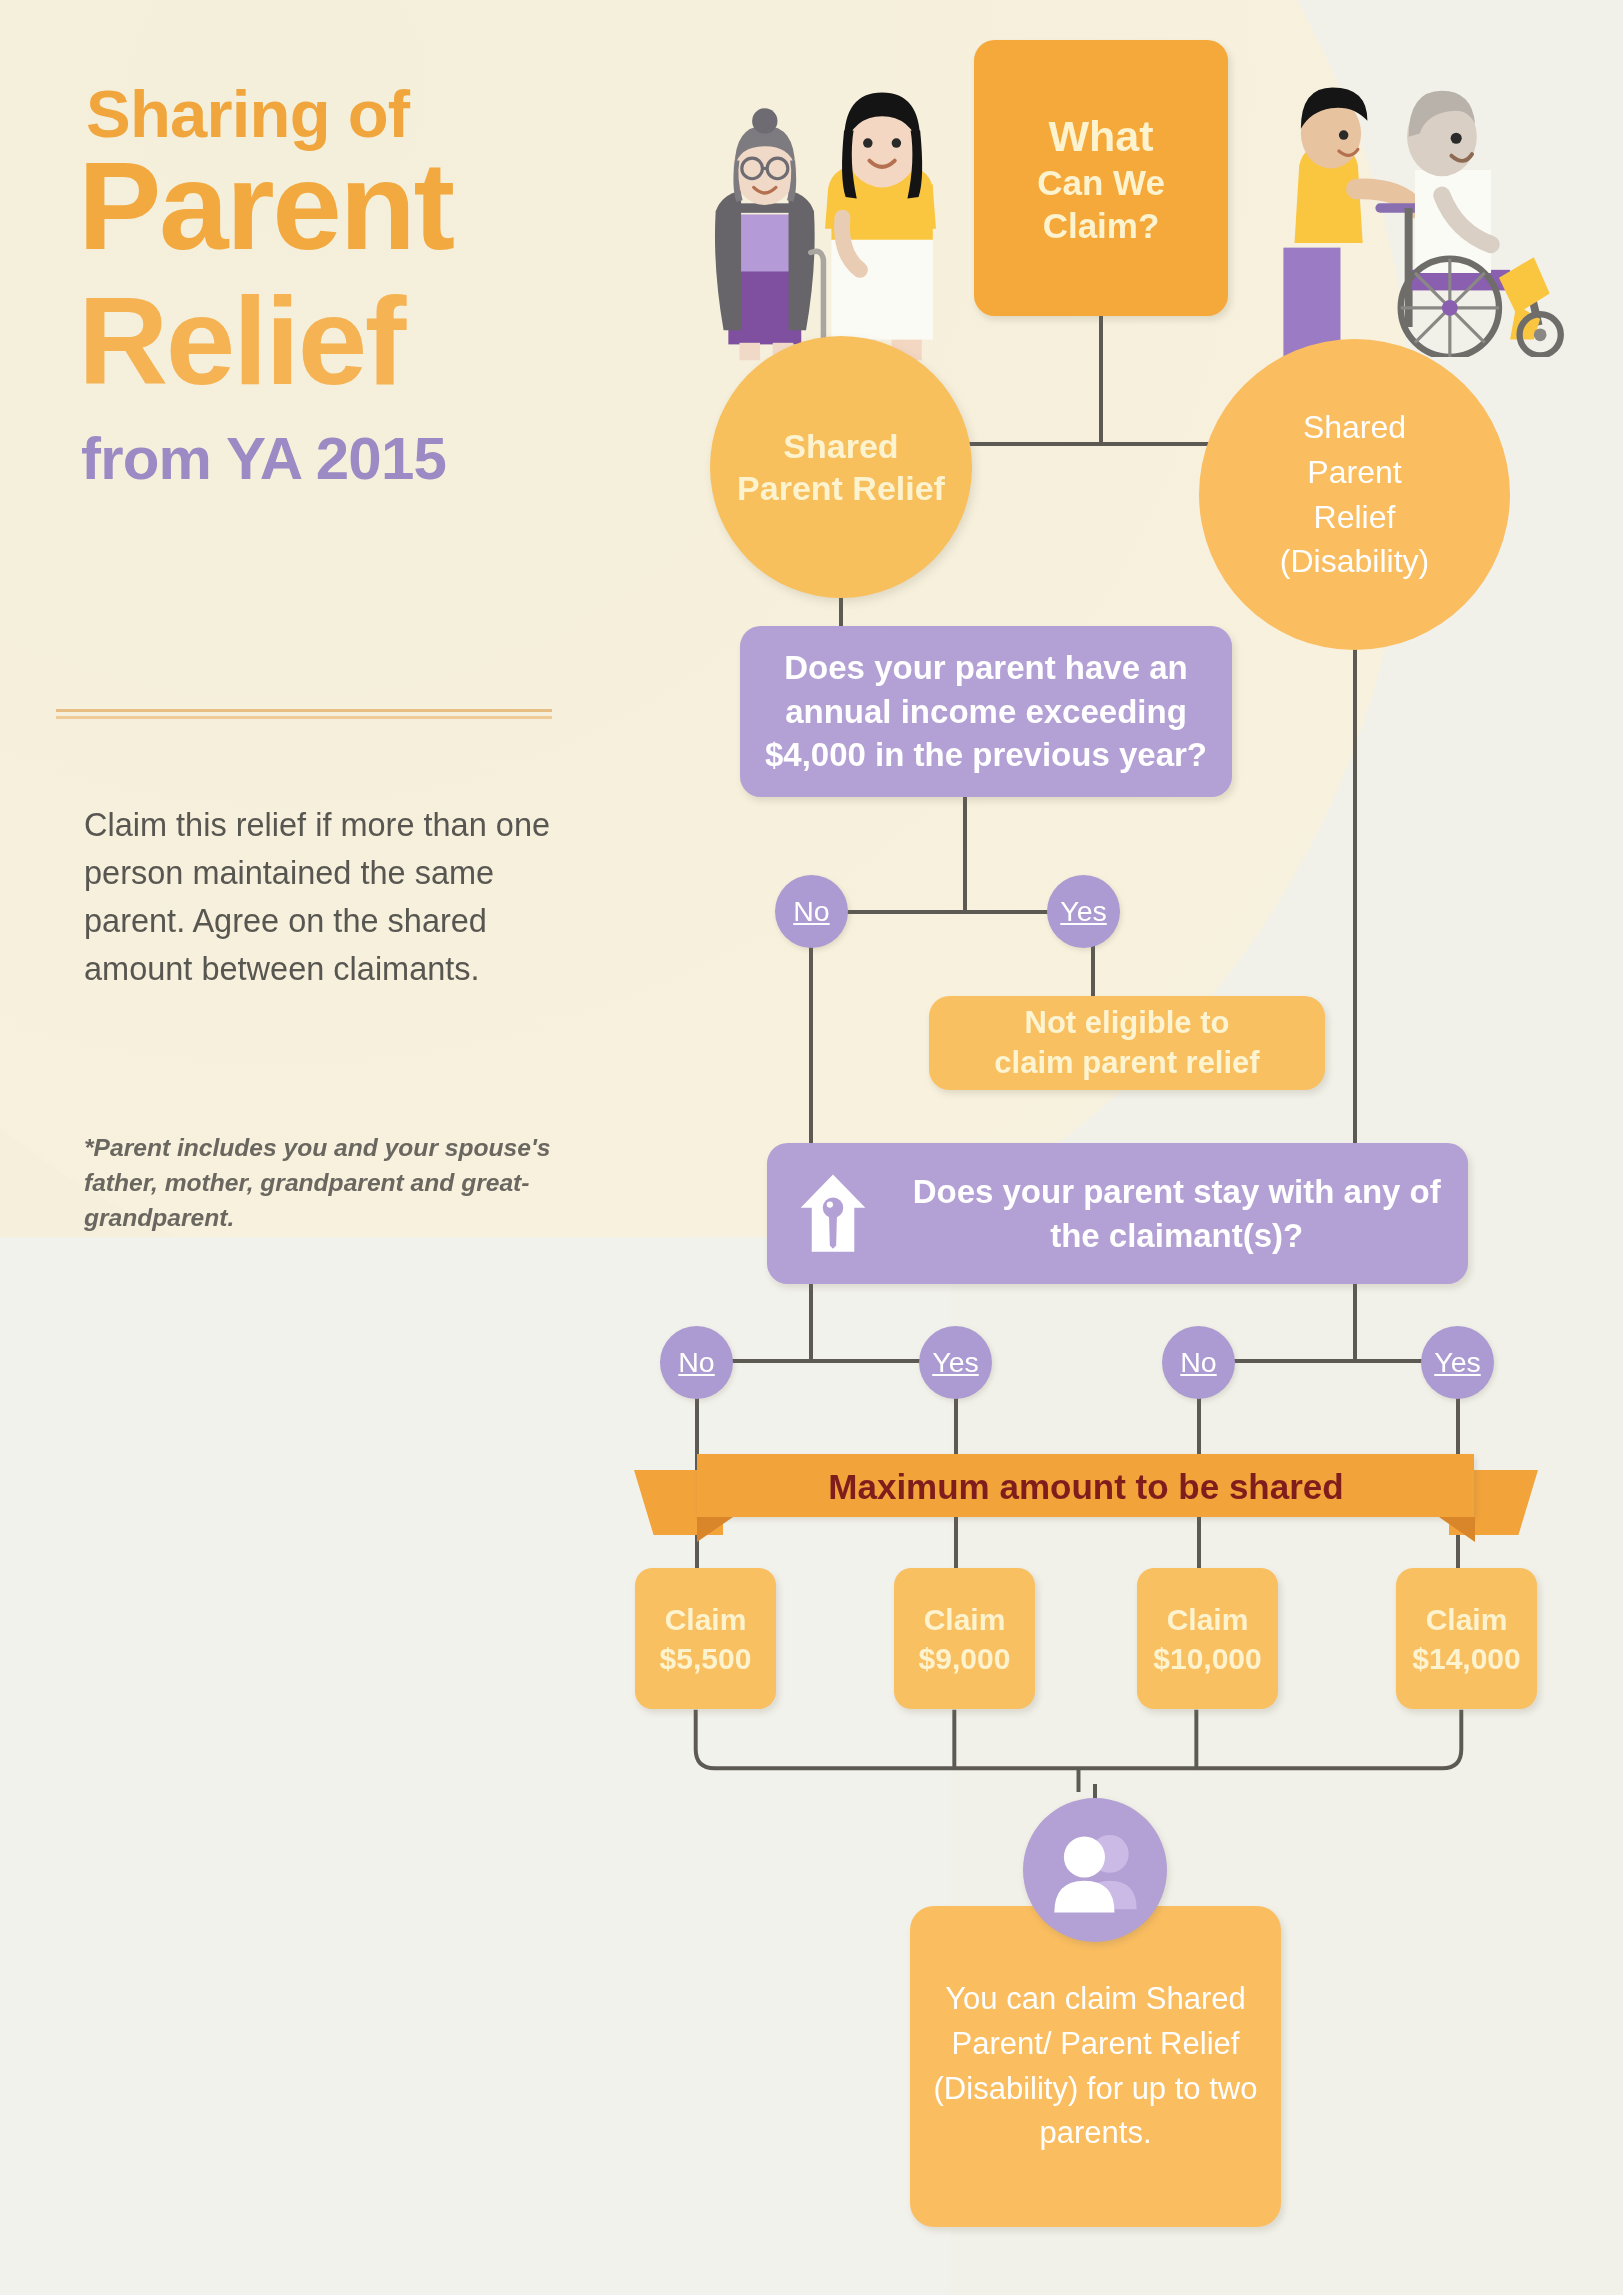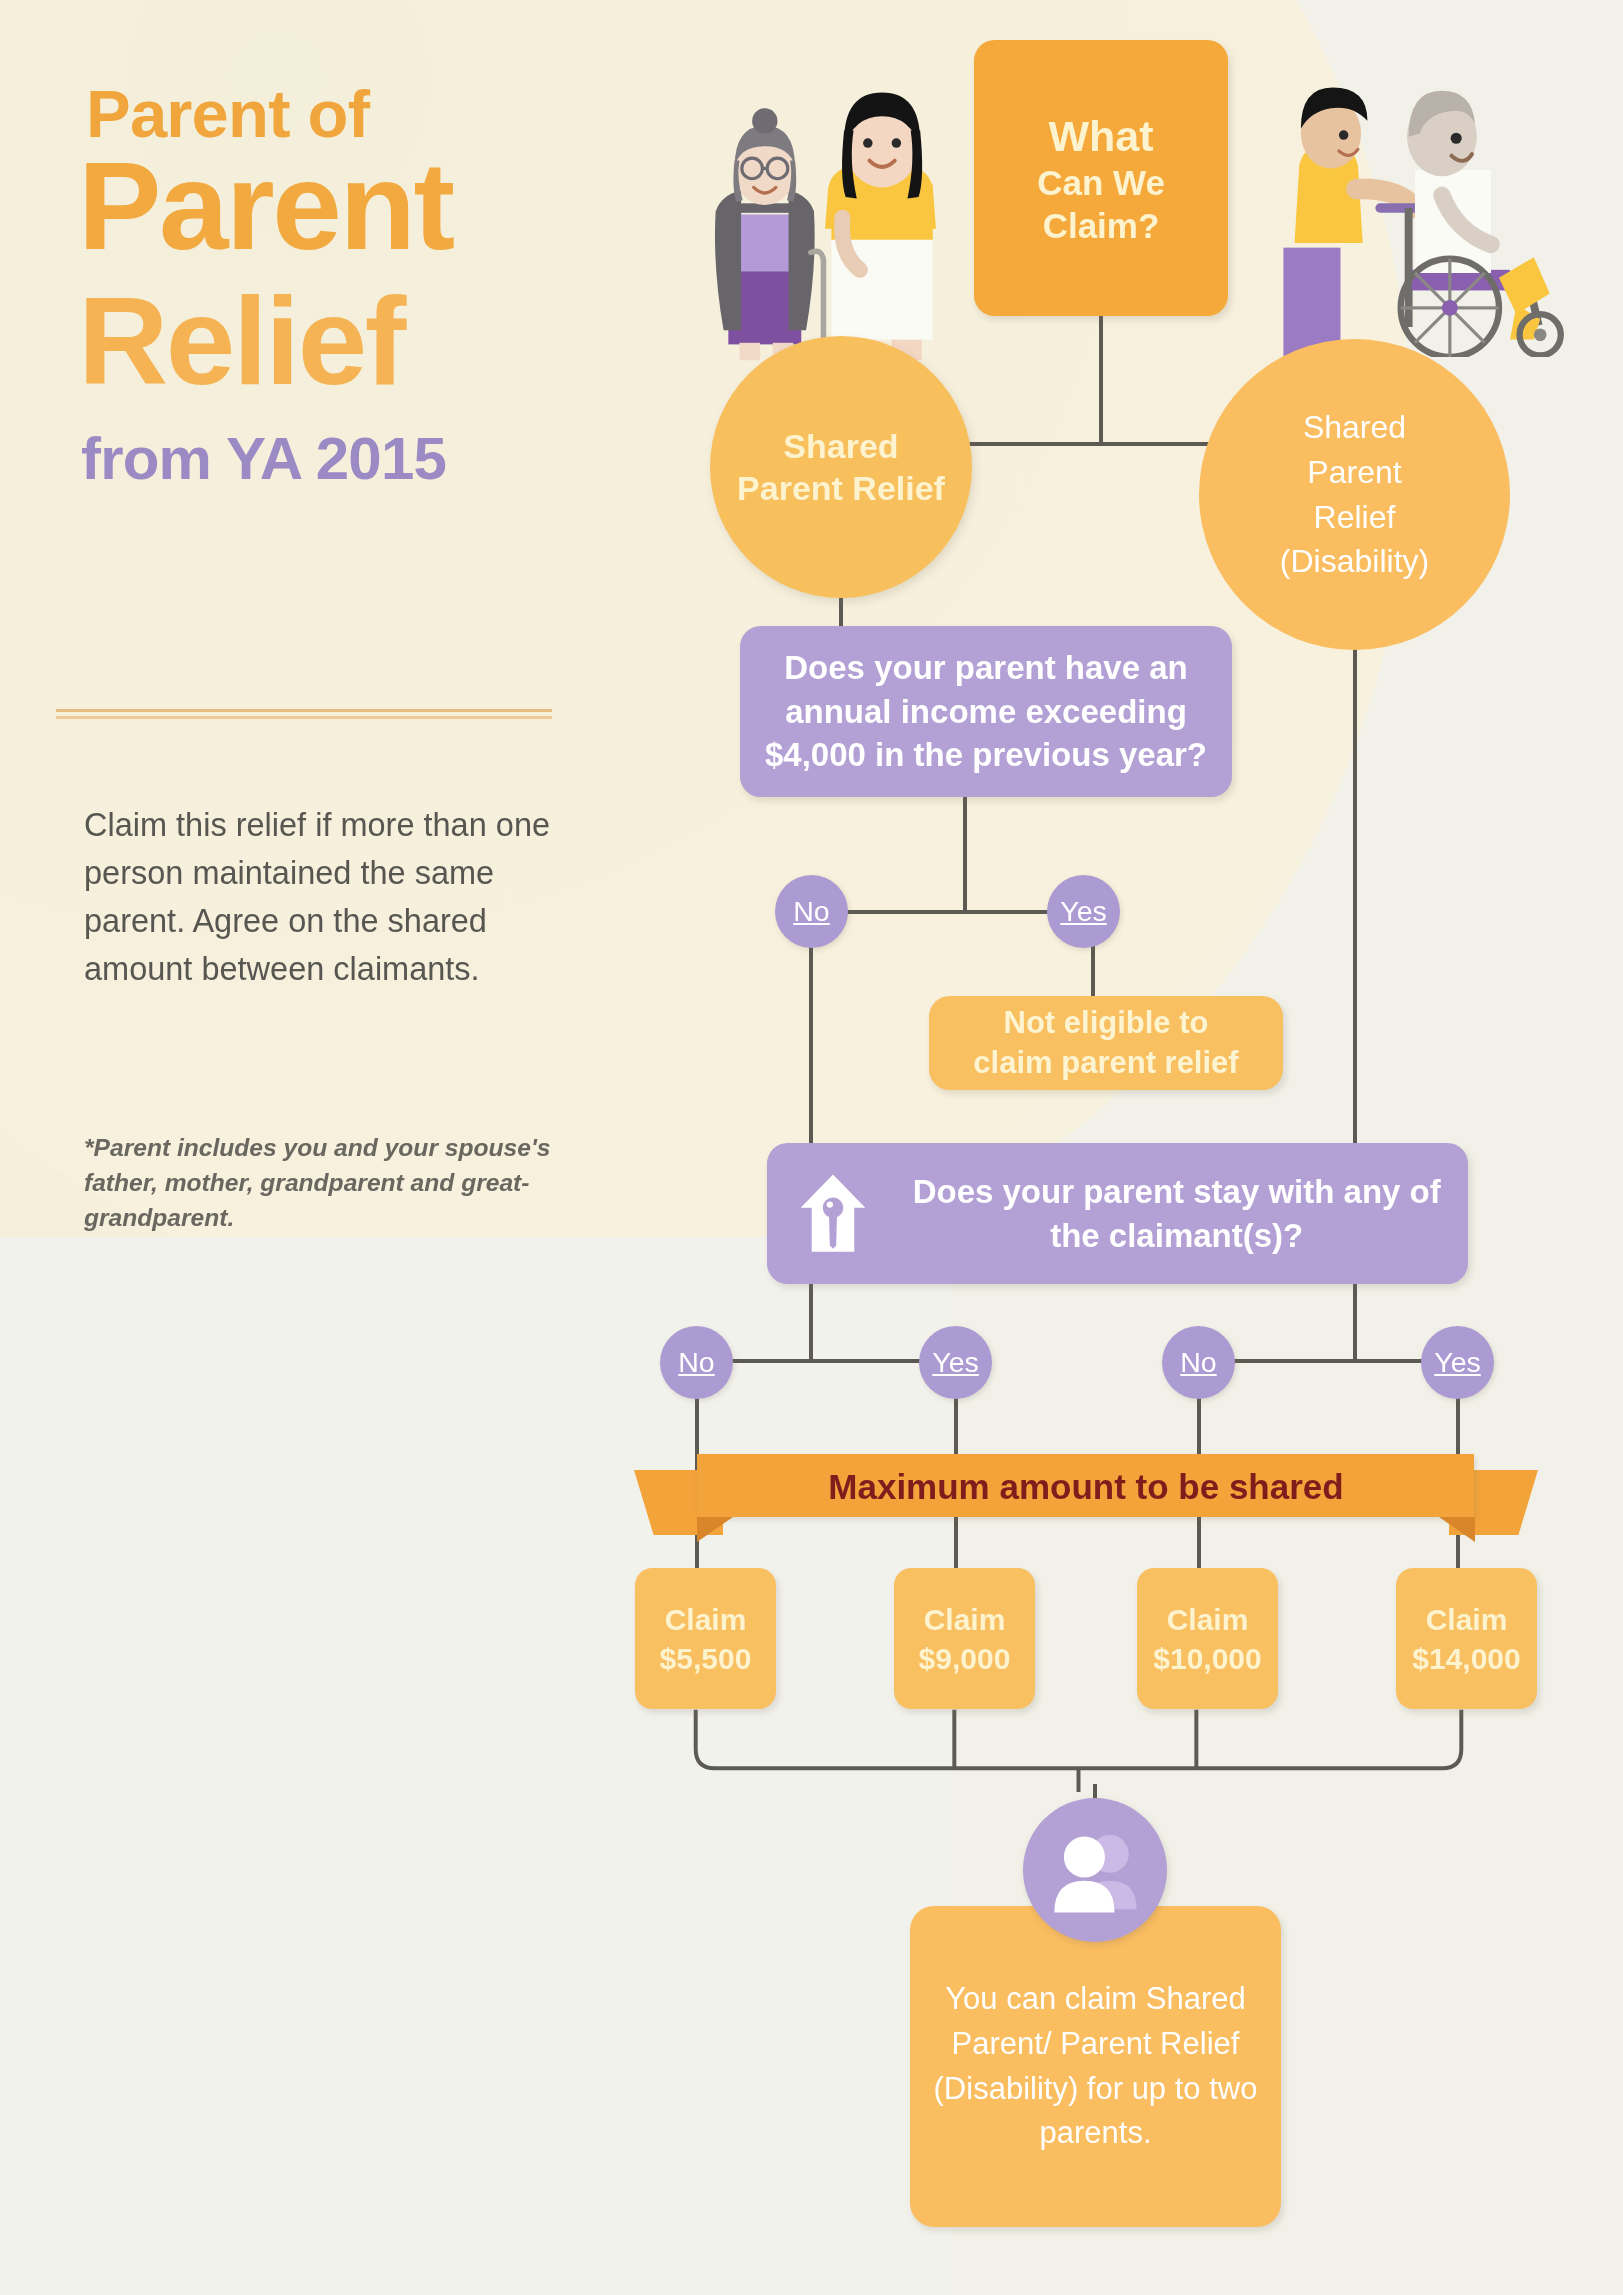--- a/index.html
+++ b/index.html
@@ -112,21 +112,21 @@
     font-size:33px;font-weight:600;line-height:1.32;
   }
   #q2-box{
     left:744px;top:1143px;width:701px;height:141px;
     font-size:33px;font-weight:600;line-height:1.33;
     justify-content:flex-start;padding-left:32px;gap:39px;
   }
   #q2-box .q2text{text-align:center;flex:1;padding-right:20.6px;}
 
   #not-eligible{
-    left:929px;top:996px;width:354px;height:94px;
+    left:929px;top:996px;width:396px;height:94px;
     font-size:31px;font-weight:600;line-height:1.3;
   }
 
   .noyes{width:73px;height:73px;text-decoration:underline;}
   #ny1-no{left:775px;top:875px;}
   #ny1-yes{left:1047px;top:875px;}
   #ny2-no{left:660px;top:1326px;}
   #ny2-yes{left:919px;top:1326px;}
   #ny3-no{left:1162px;top:1326px;}
   #ny3-yes{left:1421px;top:1326px;}
@@ -189,21 +189,21 @@
 </style>
 </head>
 <body>
 
 <div id="bg-base"></div>
 <div id="bg-cream-left"></div>
 <div id="bg-cream-blob"></div>
 <div id="bg-white-sweep"></div>
 
 <div id="left-col">
-  <div class="title-1">Parent of</div>
+  <div class="title-1">Sharing of</div>
   <div class="title-2">Parent</div>
   <div class="title-3">Relief</div>
   <div class="title-4">from YA 2015</div>
 
   <div class="rule-wrap">
     <div class="rule-a"></div>
     <div class="rule-b"></div>
   </div>
 
   <div class="body-copy">Claim this relief if more than one person maintained the same parent. Agree on the shared amount between claimants.</div>

